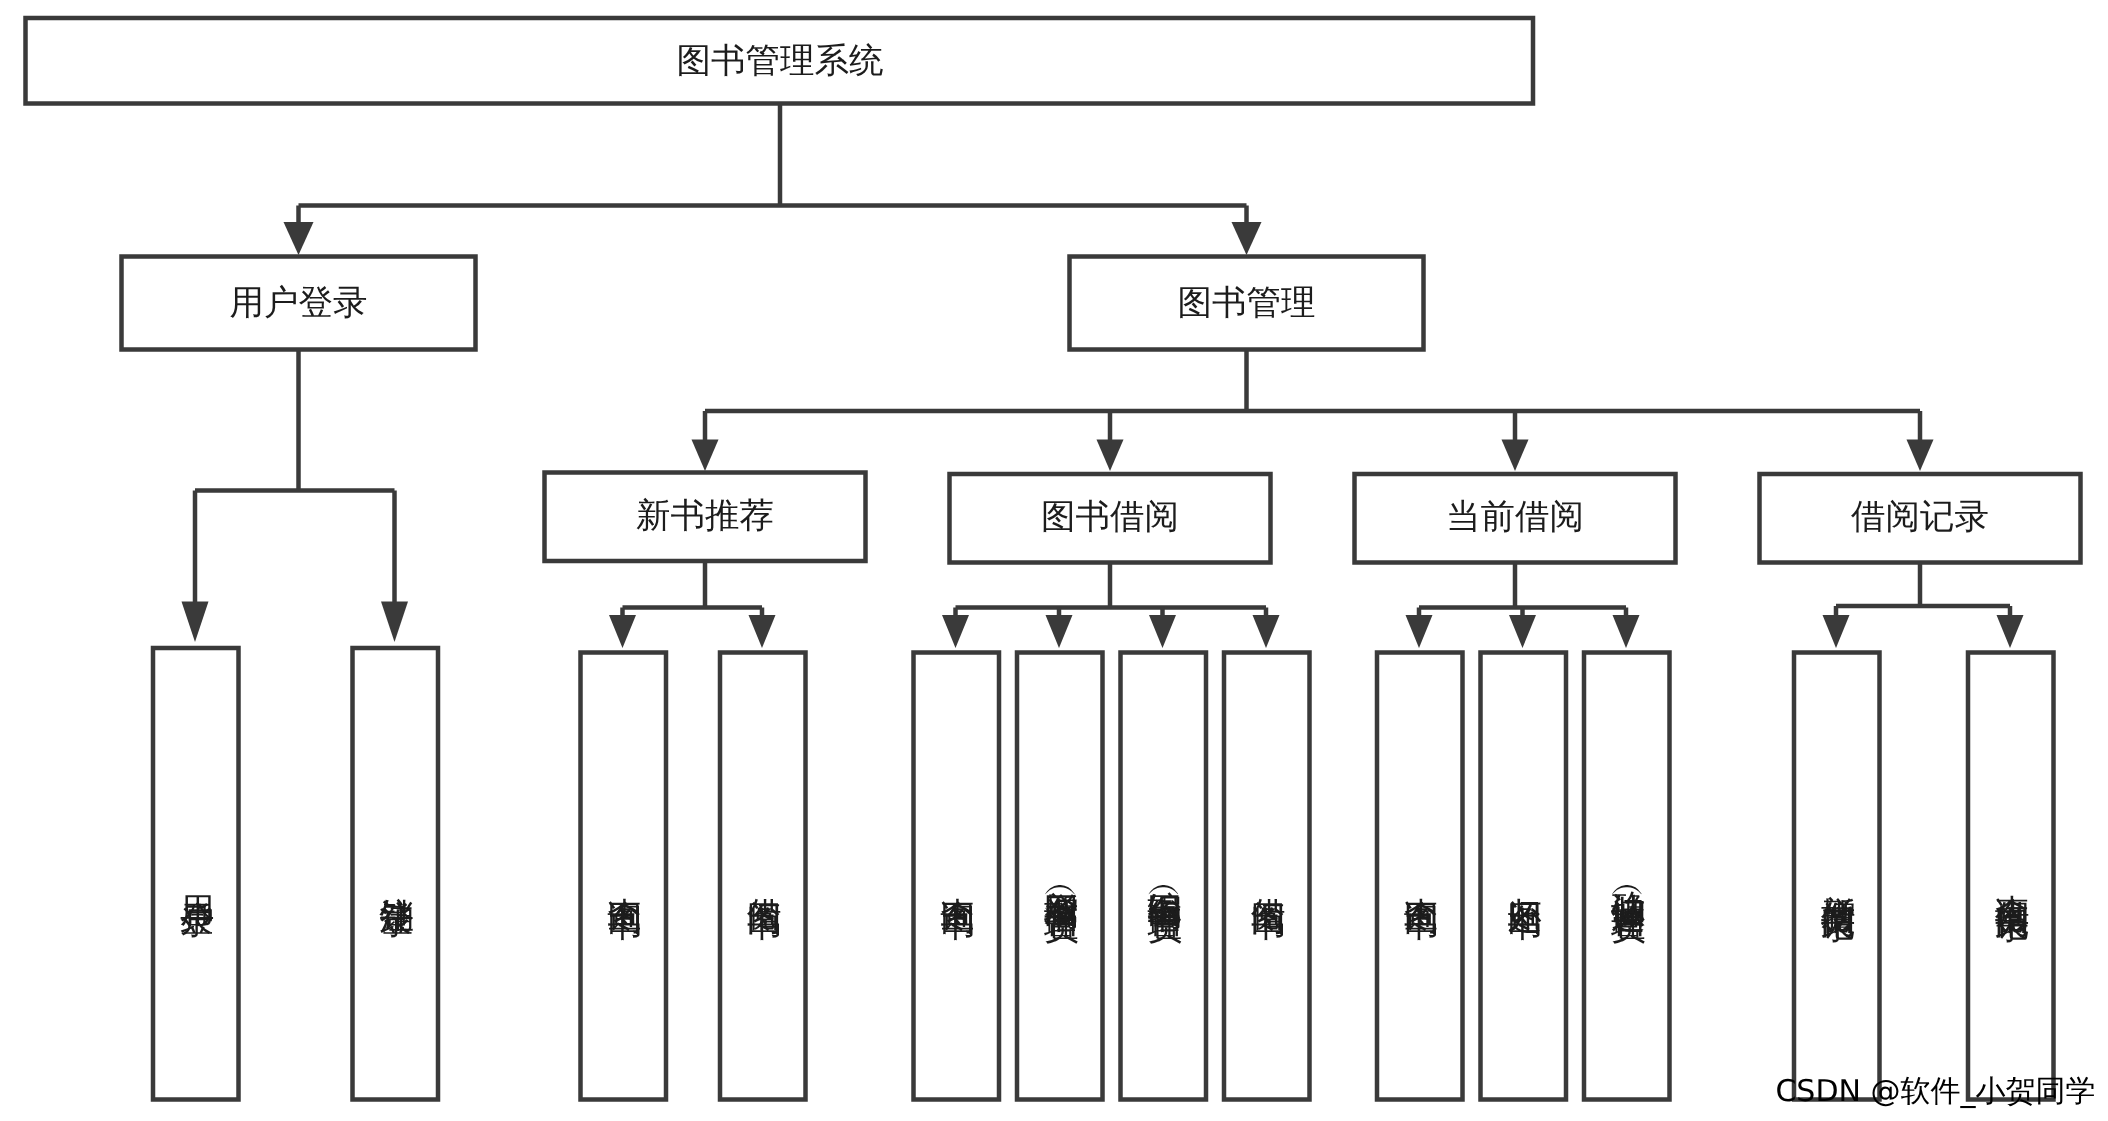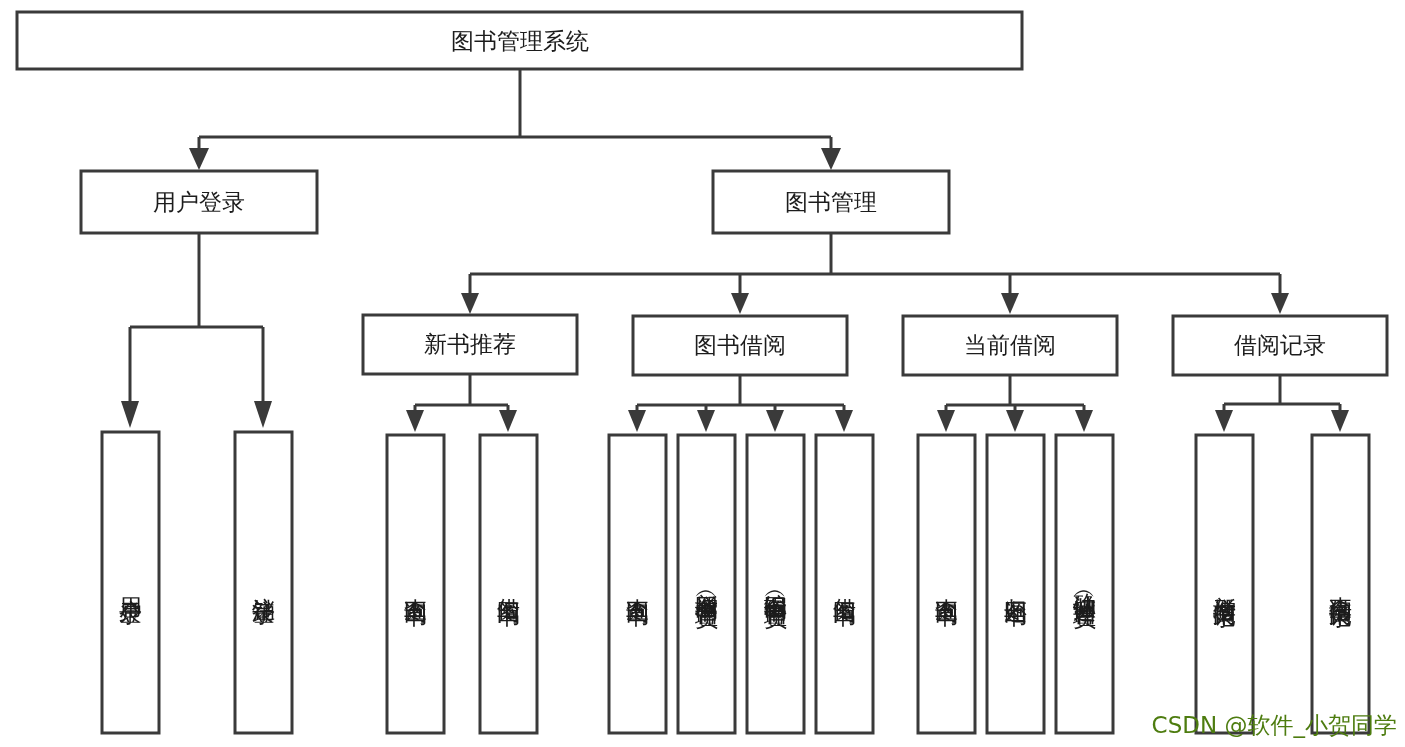--- a/index.html
+++ b/index.html
@@ -65,22 +65,22 @@
     color: #1c1c1c;
     letter-spacing: 2px;
     white-space: nowrap;
     pointer-events: none;
   }
   .watermark {
     position: absolute;
     right: 8px;
     bottom: 6px;
     font-family: "DejaVu Sans", "Liberation Sans", sans-serif;
-    font-size: 23px;
-    color: #4d7c0f;
+    font-size: 20px;
+    color: #000000;
     white-space: nowrap;
     user-select: none;
   }
 </style>
 </head>
 <body>
 
 <div id="diagram-root">
 
   <svg class="flow" viewBox="0 0 1405 747">

